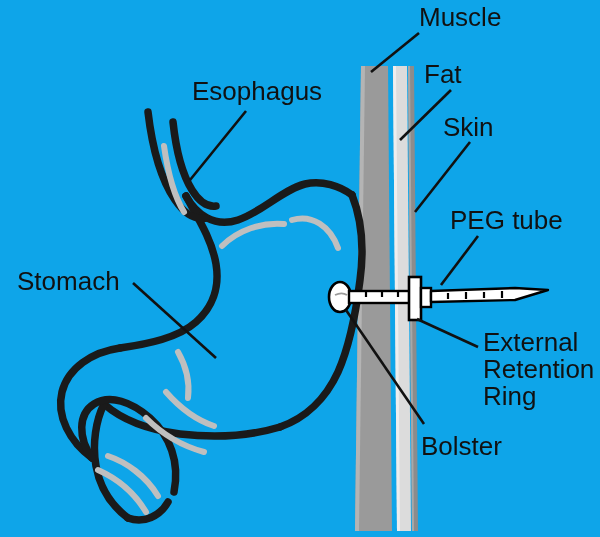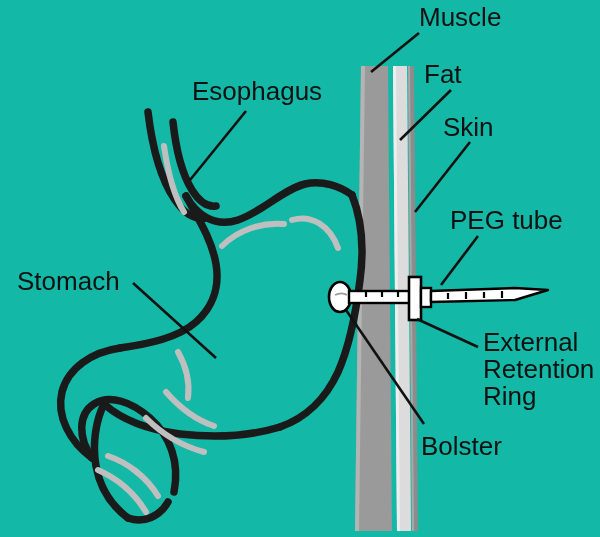--- a/index.html
+++ b/index.html
@@ -4,21 +4,21 @@
 <style>
   html, body {
     margin: 0;
     padding: 0;
     background: #ffffff;
   }
   #diagram-root {
     position: relative;
     width: 600px;
     height: 537px;
-    background: #14b8a6;
+    background: #0ea5e9;
     font-family: "Liberation Sans", sans-serif;
     overflow: hidden;
   }
   svg#figure {
     position: absolute;
     top: 0;
     left: 0;
     width: 600px;
     height: 537px;
     display: block;

